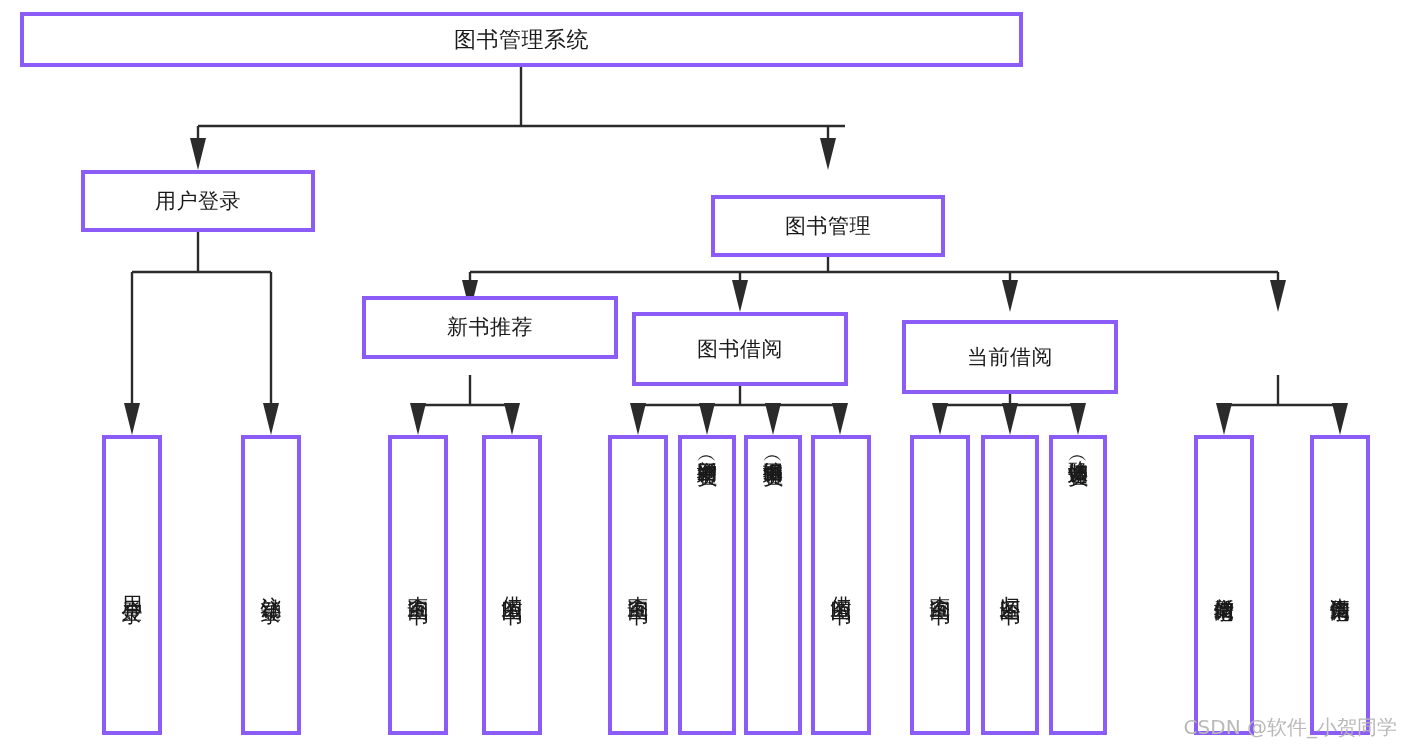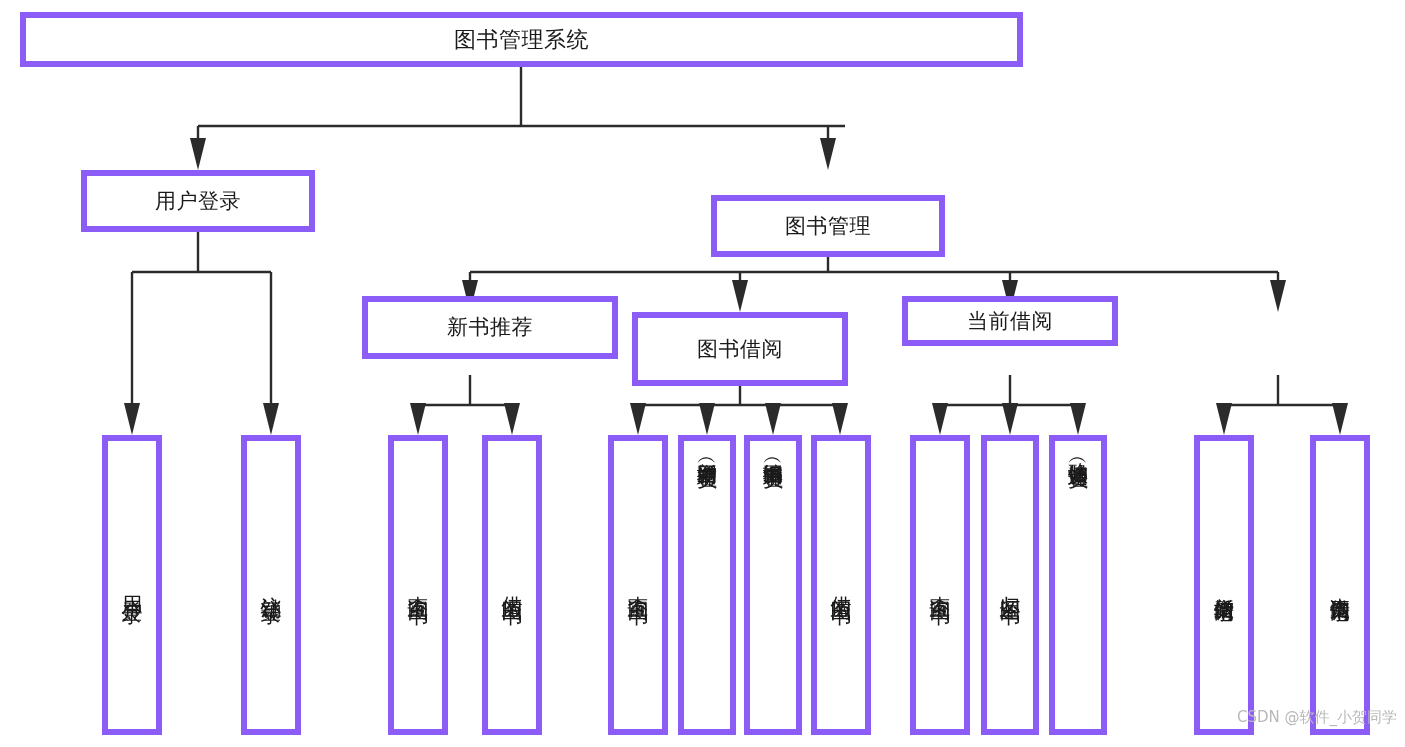--- a/index.html
+++ b/index.html
@@ -17,21 +17,21 @@
   #diagram {
     position: absolute;
     left: 0; top: 0;
     width: 1405px;
     height: 747px;
   }
   .node {
     position: absolute;
     box-sizing: border-box;
     background: #ffffff;
-    border: 6px solid #8b5cf6;
+    border: 4px solid #8b5cf6;
     display: flex;
     align-items: center;
     justify-content: center;
     color: #1a1a1a;
     z-index: 2;
   }
   .node-label {
     display: block;
     text-align: center;
     line-height: 1.18;
@@ -78,22 +78,22 @@
     stroke: #2b2b2b;
     stroke-width: 2.4;
     fill: none;
   }
   .arrowhead {
     fill: #2b2b2b;
   }
   #watermark {
     position: absolute;
     right: 8px;
-    bottom: 20px;
-    font-size: 15px;
+    bottom: 6px;
+    font-size: 20px;
     color: #b9b9b9;
     z-index: 3;
     user-select: none;
     white-space: nowrap;
   }
 </style>
 </head>
 <body>
 
 <div id="diagram">
@@ -170,21 +170,21 @@
   <div class="node h" style="left:711px; top:170px; width:234px; height:62px;margin-top:25px;">
     <span class="node-label">图书管理</span>
   </div>
 
   <div class="node h" style="left:362px; top:296px; width:256px; height:63px;">
     <span class="node-label">新书推荐</span>
   </div>
   <div class="node h" style="left:632px; top:312px; width:216px; height:74px;">
     <span class="node-label">图书借阅</span>
   </div>
-  <div class="node h" style="left:902px; top:296px; width:216px; height:50px;">
+  <div class="node h" style="left:902px; top:320px; width:216px; height:74px;">
     <span class="node-label">当前借阅</span>
   </div>
 
   <div class="node v" style="left:102px; top:435px; width:60px; height:300px;">
     <span class="node-label">用户登录</span>
   </div>
   <div class="node v" style="left:241px; top:435px; width:60px; height:300px;">
     <span class="node-label">注销登录</span>
   </div>
 

